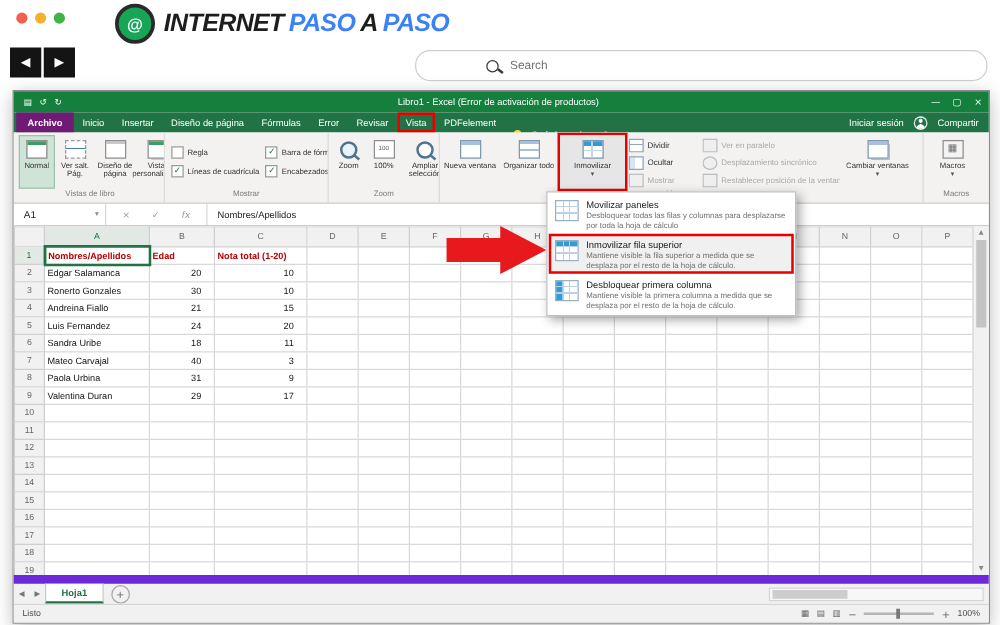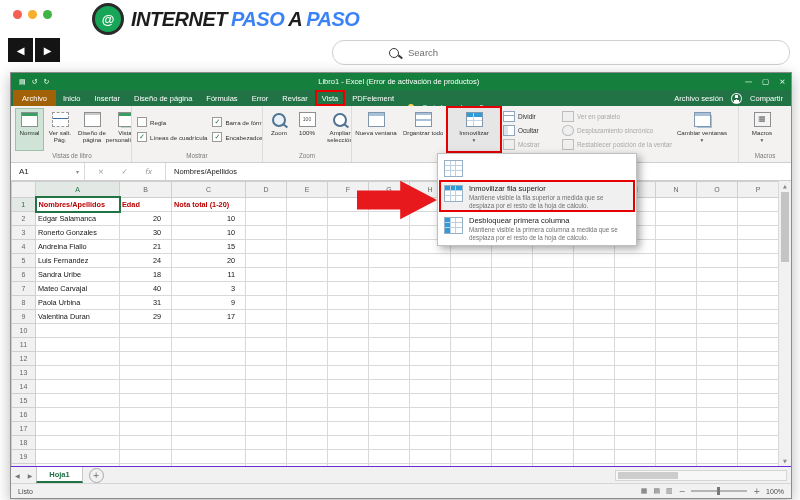--- a/index.html
+++ b/index.html
@@ -53,21 +53,21 @@
   .excel{position:absolute;left:10px;top:72px;width:780px;height:425px;background:#fff;border:1px solid #8c8c8c;box-shadow:0 4px 14px rgba(0,0,0,.28);display:flex;flex-direction:column;}
   .titlebar{height:17px;flex:none;background:#15803d;display:flex;align-items:center;color:#fff;font-size:7.5px;}
   .qat{display:flex;gap:6px;padding:0 8px;align-items:center;font-size:7px;}
   .title-text{flex:1;text-align:center;white-space:nowrap;overflow:hidden;}
   .win-controls{display:flex;}
   .wbtn{width:17px;text-align:center;font-size:7.5px;cursor:default;}
 
   .ribbon-tabs{height:16px;flex:none;background:#217346;display:flex;align-items:stretch;color:#fff;}
   .tabwrap{display:flex;align-items:stretch;padding-left:2px;}
   .rtab{display:flex;align-items:center;padding:0 7px;font-size:7.5px;white-space:nowrap;}
-  .rtab.file{background:#a16207;padding:0 9px;font-weight:normal;}
+  .rtab.file{background:#701a75;padding:0 9px;font-weight:bold;}
   .rtab.redbox-tab{outline:2px solid #e60000;outline-offset:-2px;}
   .rtab.hint{font-style:italic;color:#e4efe8;gap:3px;margin-top:17px;}
   .bulb{width:6px;height:6px;border-radius:50%;background:#ffd34d;display:inline-block;flex:none;}
   .account{margin-left:auto;display:flex;align-items:center;gap:8px;padding-right:8px;font-size:7.5px;white-space:nowrap;}
   .person{width:9px;height:9px;border-radius:50%;border:1px solid rgba(255,255,255,.85);background:radial-gradient(circle at 50% 30%, #fff 1.5px, transparent 1.8px),radial-gradient(circle at 50% 95%, #fff 3px, transparent 3.2px);flex:none;}
 
   .ribbon{height:56px;flex:none;background:#f3f2f1;border-bottom:1px solid #cfcecd;display:flex;padding-left:2px;position:relative;z-index:5;}
   .rgroup{display:flex;flex-direction:column;border-right:1px solid #dddcdb;overflow:hidden;}
   .g-views{width:118px;}
   .g-show{width:130px;}
@@ -130,21 +130,21 @@
   .sheet th{background:#f1f1f1;color:#666;text-align:center;font-size:7px;border-color:#cfcfcf;}
   .sheet td{background:#fff;color:#141414;font-size:7.3px;}
   .sheet td.red{color:#b80000;font-weight:bold;}
   .sheet td.num{text-align:right;padding-right:10px;}
   .sheet td.selected{outline:2px solid #217346;outline-offset:-1px;}
   .sheet th.hlcol{background:#e2e9e4;color:#1f6e43;border-bottom:2px solid #217346;}
   .sheet th.hlrow{background:#e2e9e4;color:#1f6e43;border-right:2px solid #217346;}
   .vscroll{position:absolute;right:0;top:0;bottom:0;width:12px;background:#f1f1f1;border-left:1px solid #d9d9d9;display:flex;flex-direction:column;align-items:center;padding:2px 0;font-size:5px;color:#8a8a8a;z-index:2;}
   .vthumb{width:8px;height:70px;background:#c4c4c4;margin-top:3px;margin-bottom:auto;}
 
-  .sheettab-row{height:16px;flex:none;background:#f1f1f1;border-top:1px solid #6d28d9;display:flex;align-items:stretch;font-size:7.5px;color:#444;}
+  .sheettab-row{height:16px;flex:none;background:#f1f1f1;border-top:7px solid #6d28d9;display:flex;align-items:stretch;font-size:7.5px;color:#444;}
   .tabnav{display:flex;align-items:center;padding:0 4px;color:#777;font-size:6px;}
   .sheet-tab{background:#fff;display:flex;align-items:center;padding:0 12px;color:#1f6e43;font-weight:bold;border-left:1px solid #c9c9c9;border-right:1px solid #c9c9c9;border-bottom:2px solid #217346;}
   .add-sheet{display:flex;align-items:center;justify-content:center;width:13px;height:13px;margin:auto 0 auto 6px;border:1px solid #a8a8a8;border-radius:50%;color:#666;font-size:8px;}
   .hscroll{margin-left:auto;margin-right:4px;align-self:center;width:170px;height:9px;background:#f7f7f7;border:1px solid #d5d5d5;position:relative;}
   .hthumb{position:absolute;left:2px;top:1px;bottom:1px;width:60px;background:#cdcdcd;}
 
   .status-bar{height:14px;flex:none;background:#f1f1f1;border-top:1px solid #d5d5d5;display:flex;align-items:center;padding:0 7px;font-size:7px;color:#4a4a4a;}
   .status-right{margin-left:auto;display:flex;align-items:center;gap:6px;}
   .vico{font-size:7px;color:#666;}
   .zbtn{font-size:8px;color:#666;}
@@ -240,21 +240,21 @@
           </span>
           <span class="rtab">
             <span class="tlab">PDFelement</span>
           </span>
           <span class="rtab hint">
             <span class="bulb"></span>
             <span class="tlab">¿Qué desea hacer?</span>
           </span>
         </div>
       <div class="account">
-        <span>Archivo sesión</span>
+        <span>Iniciar sesión</span>
         <span class="person"></span>
         <span>Compartir</span>
       </div>
     </div>
 
     <div class="ribbon">
       <div class="rgroup g-views">
         <div class="rgroup-body">
             <div class="bigbtn active" style="width: 27px;">
               <span class="ric sheet"></span>
@@ -844,20 +844,24 @@
             <span class="zoom-thumb"></span>
           </div>
         <span class="zbtn glyph-plus"></span>
         <span class="zpct">100%</span>
       </div>
     </div>
 
     <div class="freeze-menu">
         <div class="menu-item">
           <span class="mi-ico"></span>
+          <div class="mi-text">
+            <div class="mi-title">Movilizar paneles</div>
+            <div class="mi-desc">Desbloquear todas las filas y columnas para desplazarse por toda la hoja de cálculo</div>
+          </div>
         </div>
         <div class="menu-item hl">
           <span class="mi-ico toprow"></span>
           <div class="mi-text">
             <div class="mi-title">Inmovilizar fila superior</div>
             <div class="mi-desc">Mantiene visible la fila superior a medida que se desplaza por el resto de la hoja de cálculo.</div>
           </div>
         </div>
         <div class="menu-item">
           <span class="mi-ico firstcol"></span>

